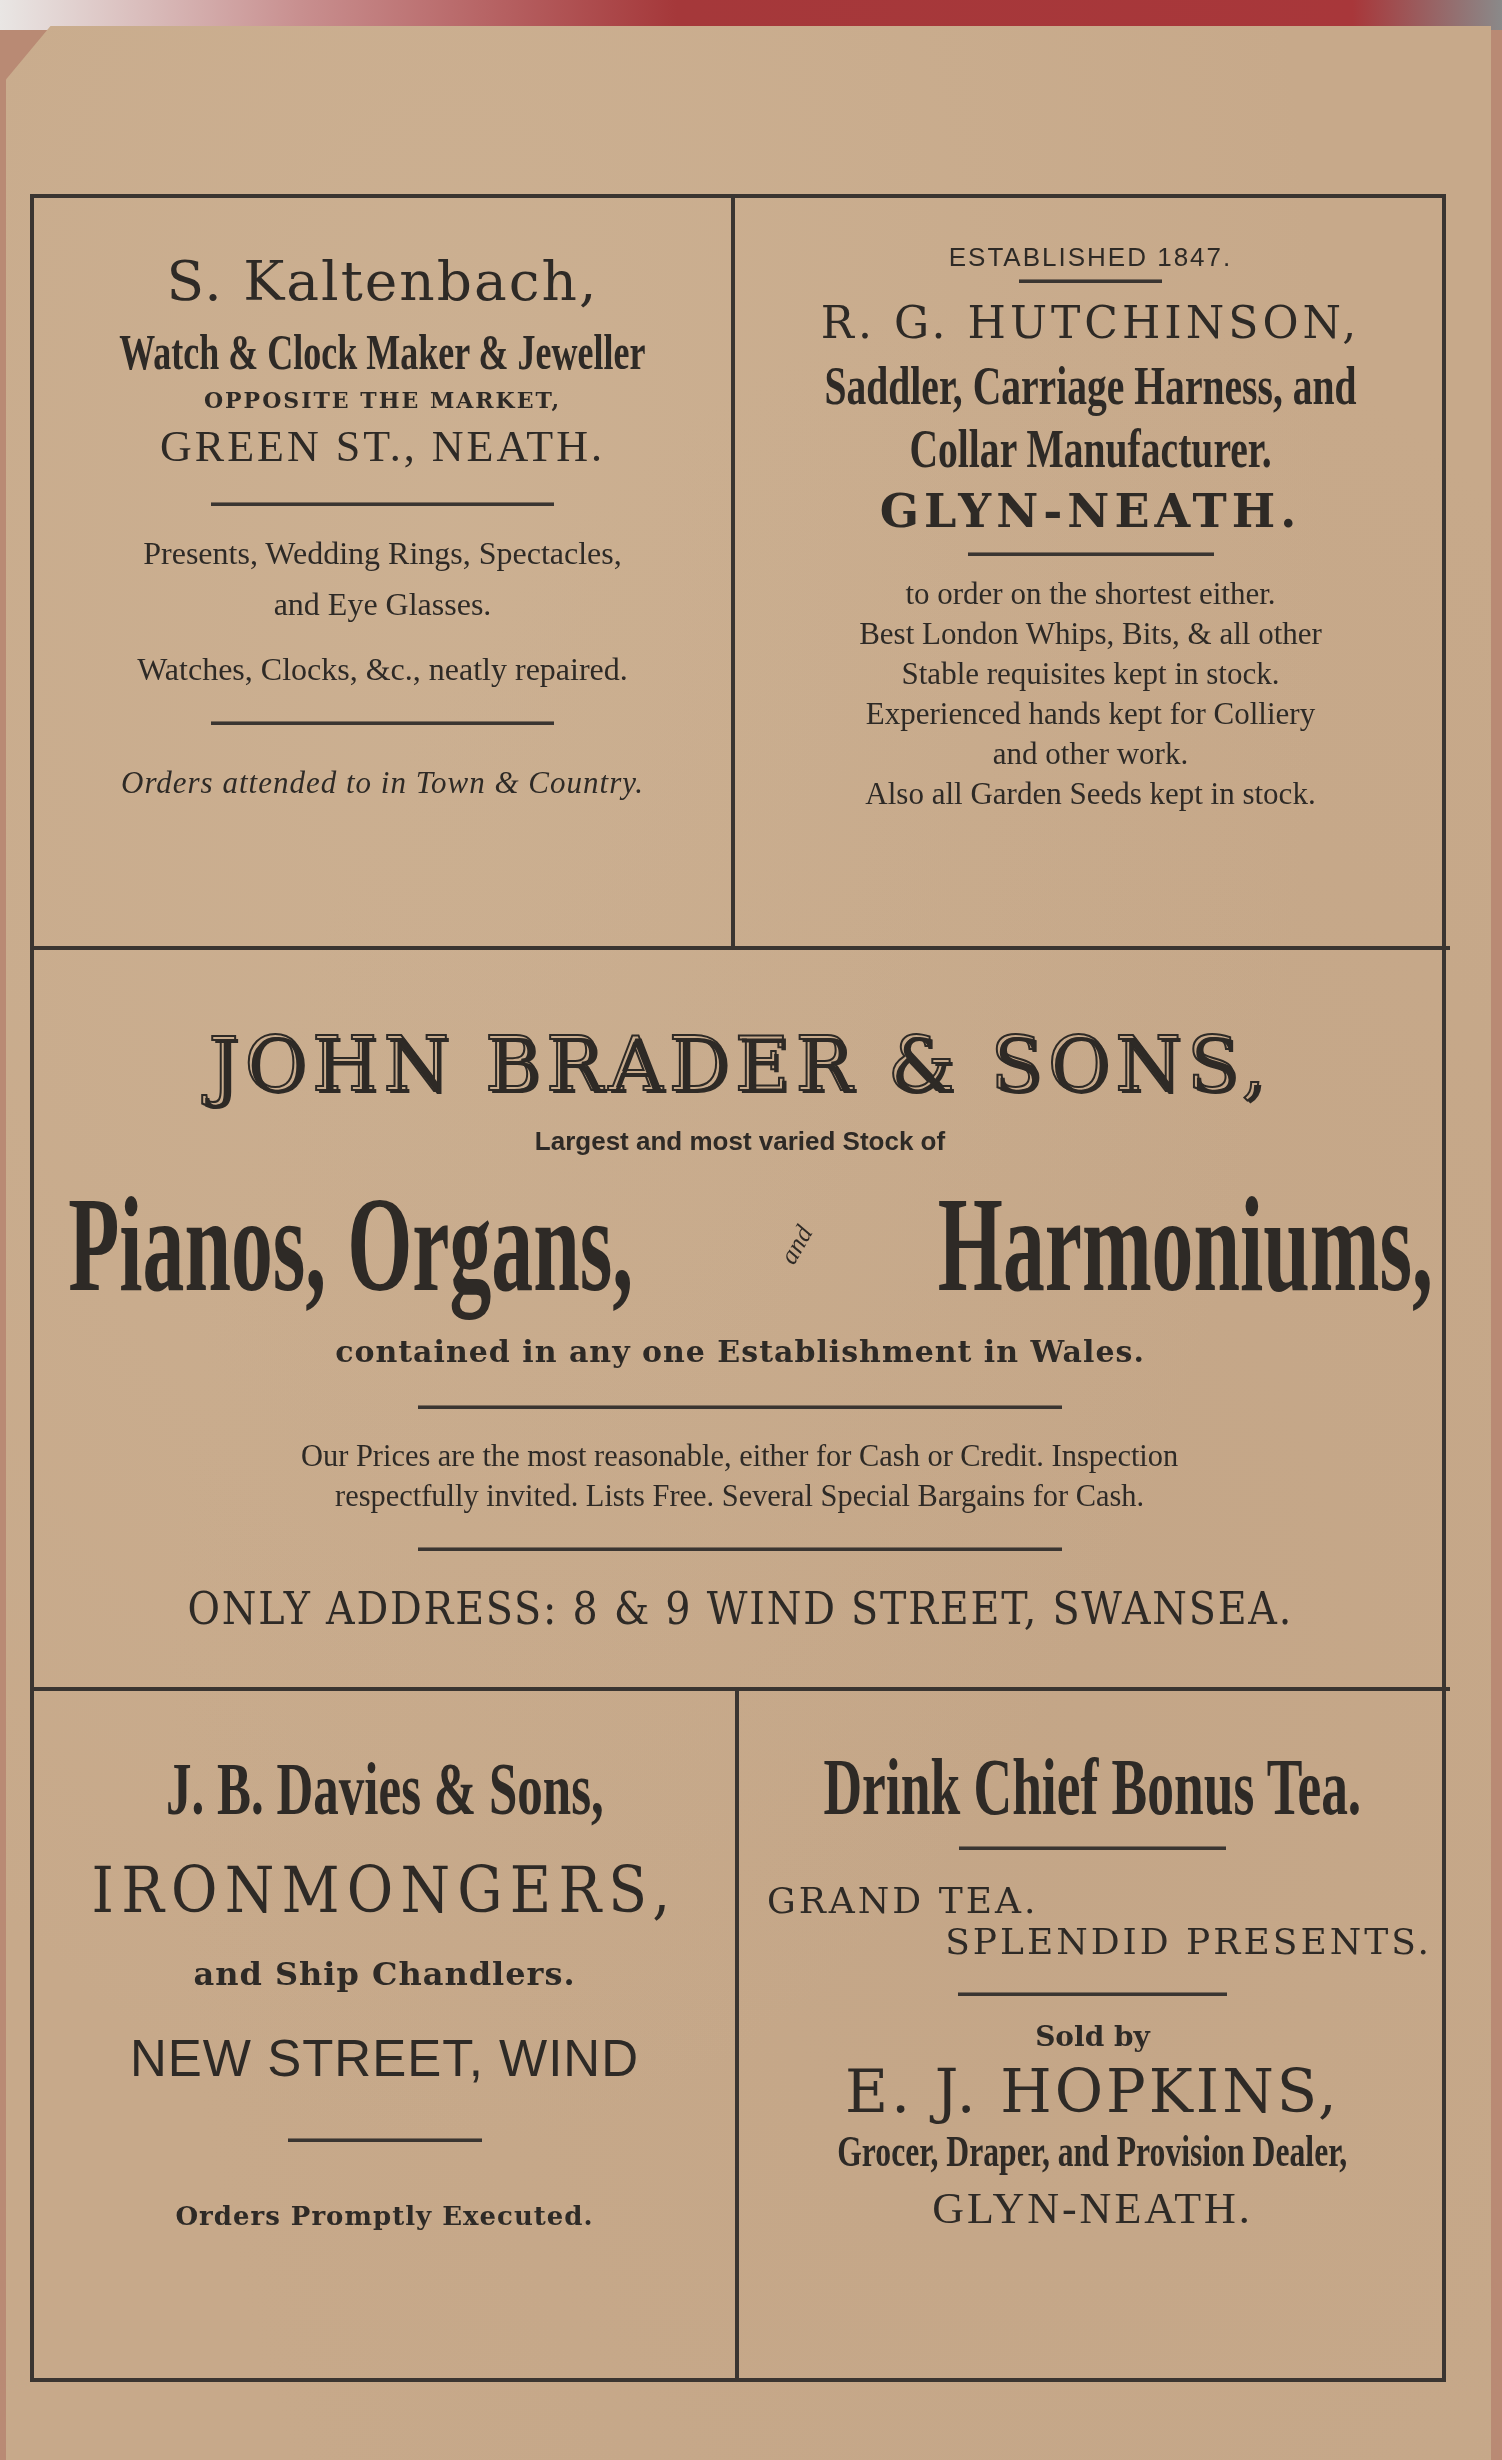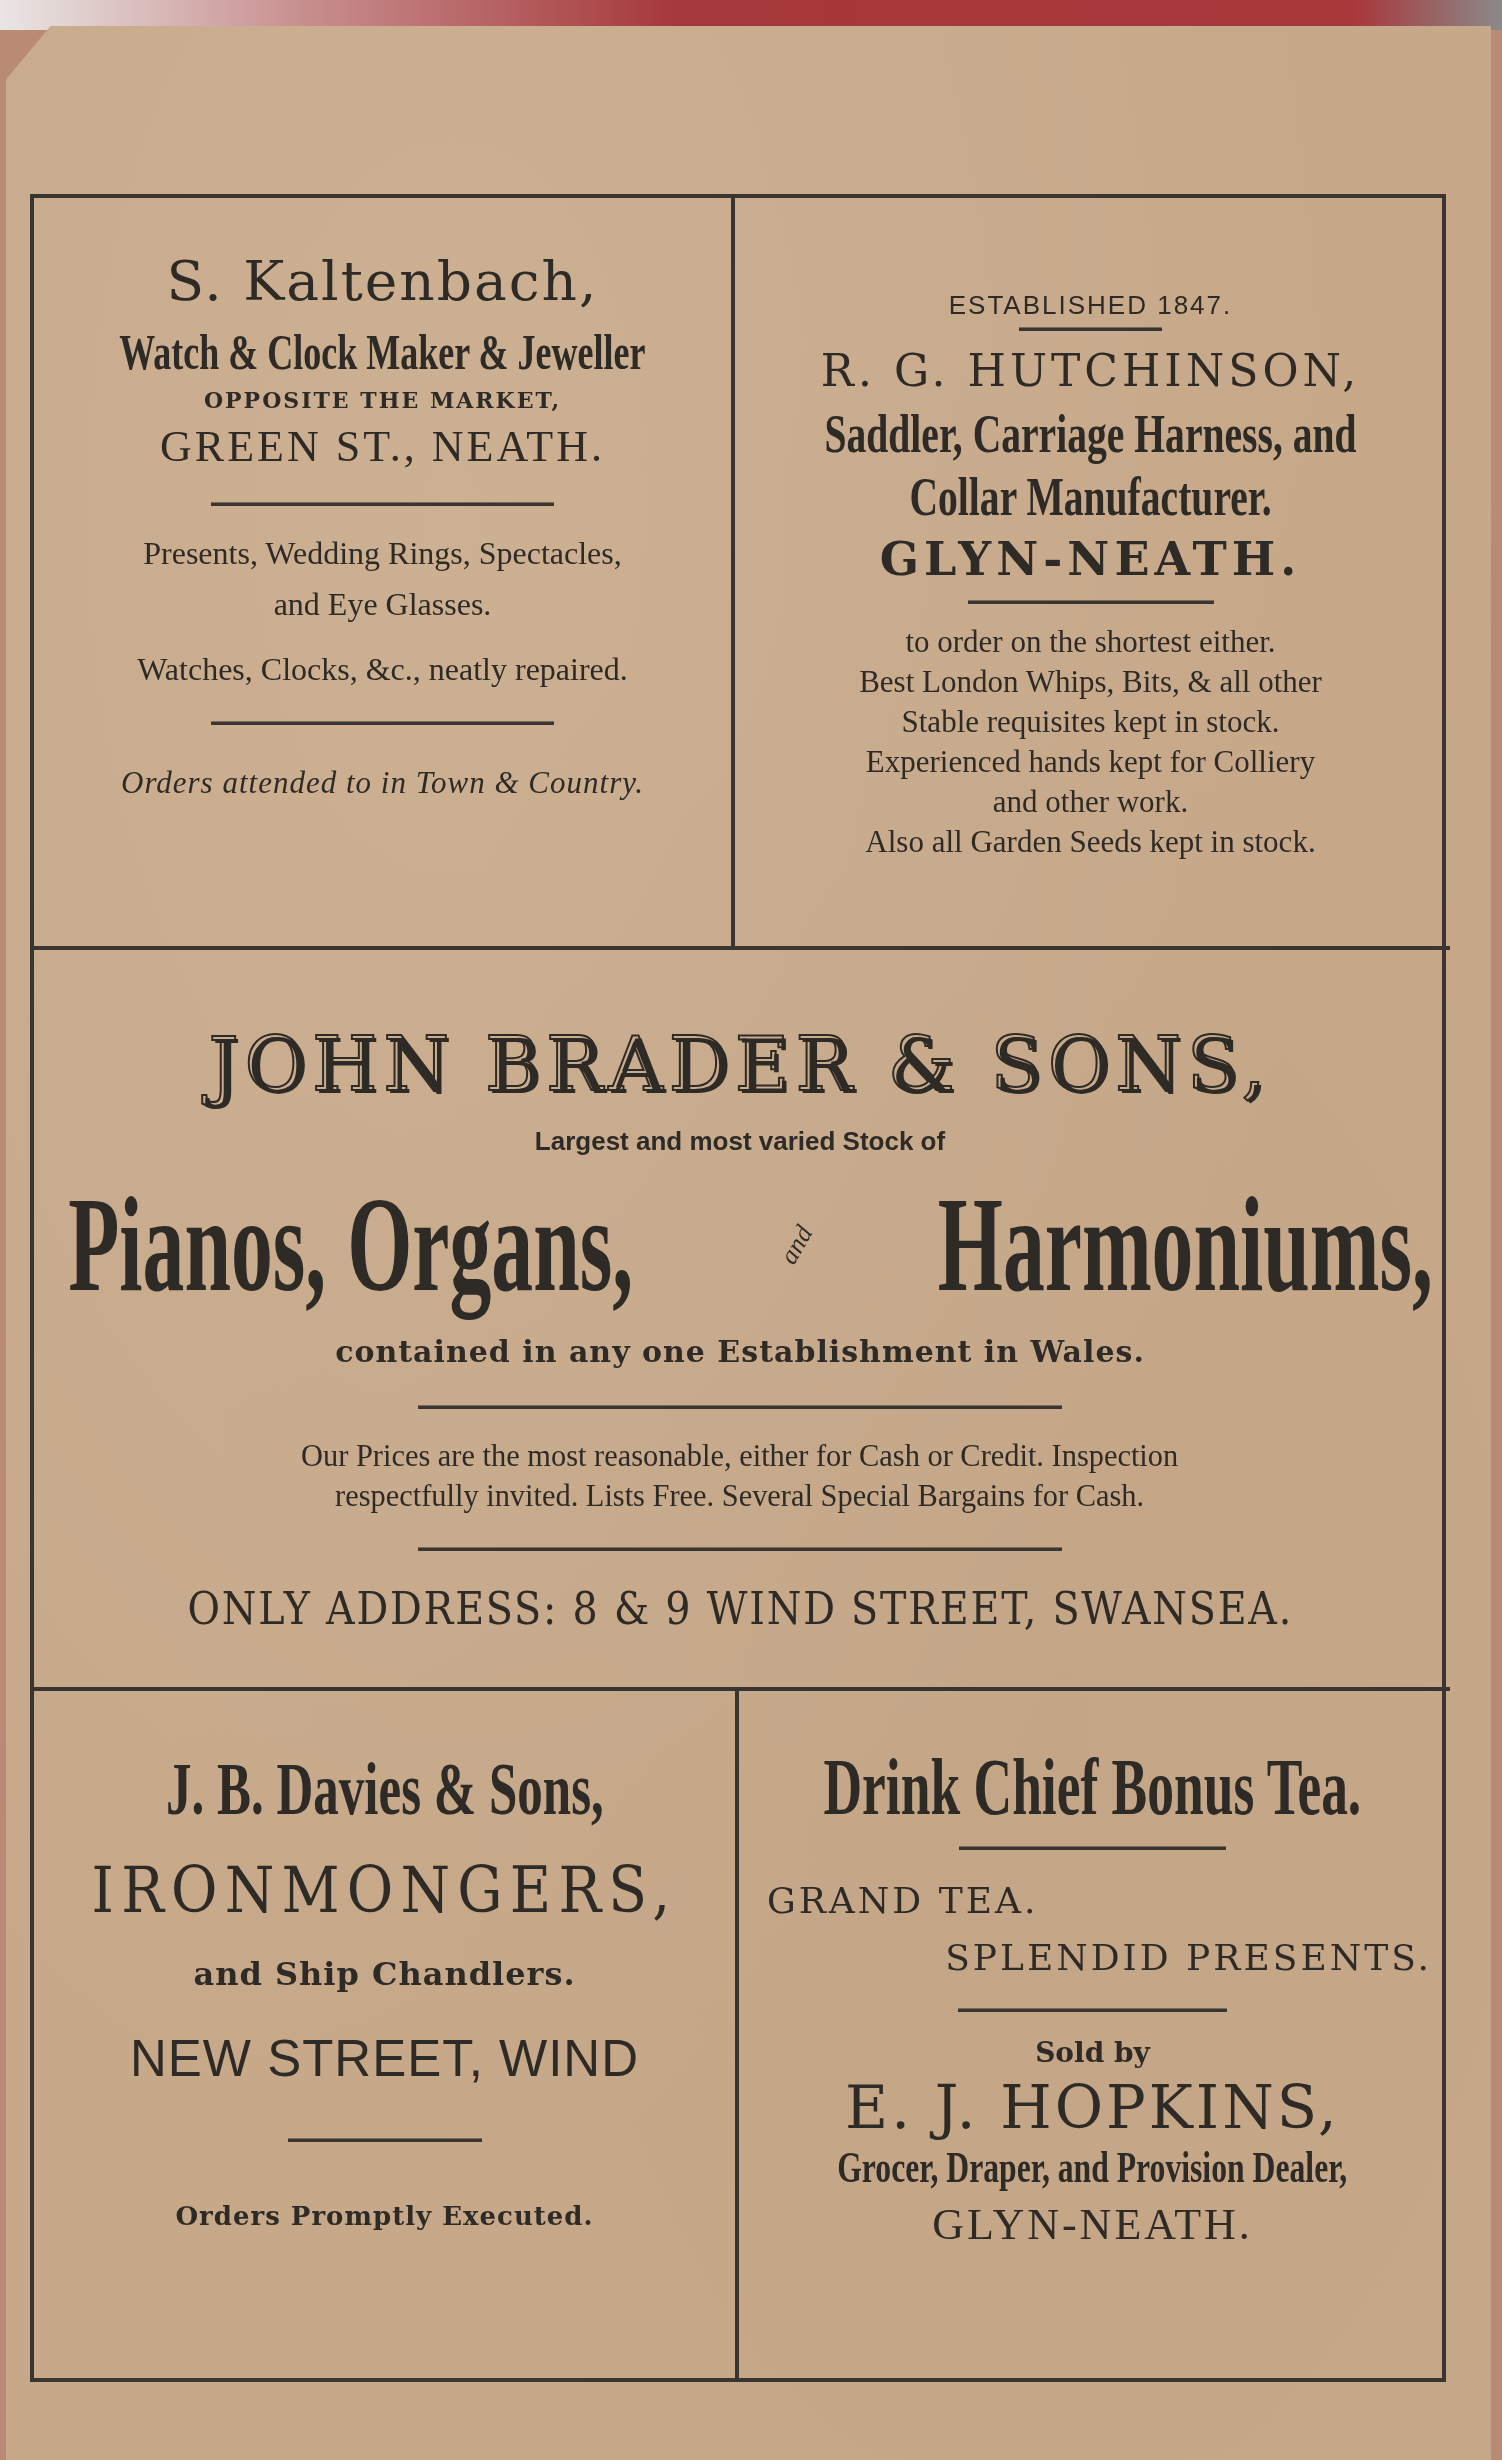--- a/index.html
+++ b/index.html
@@ -65,21 +65,21 @@
     
     .dav-name { font-family: "Liberation Serif", serif; font-weight: bold; font-size: 75px; transform: scaleX(0.68); white-space: nowrap; margin-top: 55px; }
     .dav-trade { font-family: "DejaVu Serif", serif; font-size: 63px; letter-spacing: 8px; margin-top: 22px; transform: scaleX(0.9); }
     .dav-sub { font-family: "DejaVu Serif", serif; font-weight: bold; font-size: 32px; margin-top: 28px; letter-spacing: 1px; }
     .dav-addr { font-family: "Liberation Sans", sans-serif; font-size: 51px; letter-spacing: 1px; margin-top: 36px; }
     .dav-foot { font-family: "DejaVu Serif", serif; font-weight: bold; font-size: 26px; letter-spacing: 1px; }
 
     
     .tea-head { font-family: "Liberation Serif", serif; font-weight: bold; font-size: 81px; transform: scaleX(0.66); white-space: nowrap; margin-top: 50px; }
     .tea-l1 { font-family: "DejaVu Serif", serif; font-size: 36px; letter-spacing: 3px; align-self: flex-start; margin-left: 28px; margin-top: 30px; }
-    .tea-l2 { font-family: "DejaVu Serif", serif; font-size: 36px; letter-spacing: 3px; align-self: flex-end; margin-right: 14px; margin-top: 16px; }
+    .tea-l2 { font-family: "DejaVu Serif", serif; font-size: 36px; letter-spacing: 3px; align-self: flex-end; margin-right: 14px; }
     .tea-sold { font-family: "DejaVu Serif", serif; font-weight: bold; font-size: 28px; margin-top: 24px; }
     .tea-seller { font-family: "DejaVu Serif", serif; font-size: 59px; letter-spacing: 3px; margin-top: 4px; }
     .tea-trade { font-family: "Liberation Serif", serif; font-weight: bold; font-size: 44px; transform: scaleX(0.72); white-space: nowrap; margin-top: 0px; }
     .tea-place { font-family: "Liberation Serif", serif; font-size: 44px; letter-spacing: 3px; margin-top: 6px; }
   </style>
 </head>
 <body>
 
 <div class="top-strip"></div>
 
@@ -99,21 +99,21 @@
   <div class="divider" style="width:343px; margin-top:30px;"></div>
   <div class="kalt-body" style="margin-top:22px;">
     <div>Presents, Wedding Rings, Spectacles,</div>
     <div>and Eye Glasses.</div>
     <div style="margin-top:14px;">Watches, Clocks, &amp;c., neatly repaired.</div>
   </div>
   <div class="divider" style="width:343px; margin-top:26px;"></div>
   <div class="kalt-foot" style="margin-top:40px;">Orders attended to in Town &amp; Country.</div>
 </div>
 
-<div class="cell" style="left:735px; top:198px; width:711px; height:748px;margin-top:48px;">
+<div class="cell" style="left:735px; top:198px; width:711px; height:748px;">
   <div class="hut-est">ESTABLISHED 1847.</div>
   <div class="divider" style="width:143px; margin-top:6px;"></div>
   <div class="hut-name">R. G. HUTCHINSON,</div>
   <div class="hut-trade" style="margin-top:6px;">Saddler, Carriage Harness, and</div>
   <div class="hut-trade">Collar Manufacturer.</div>
   <div class="hut-place">GLYN-NEATH.</div>
   <div class="divider" style="width:246px; margin-top:14px;"></div>
   <div class="hut-body" style="margin-top:18px;">
     <div>to order on the shortest either.</div>
     <div>Best London Whips, Bits, &amp; all other</div>

